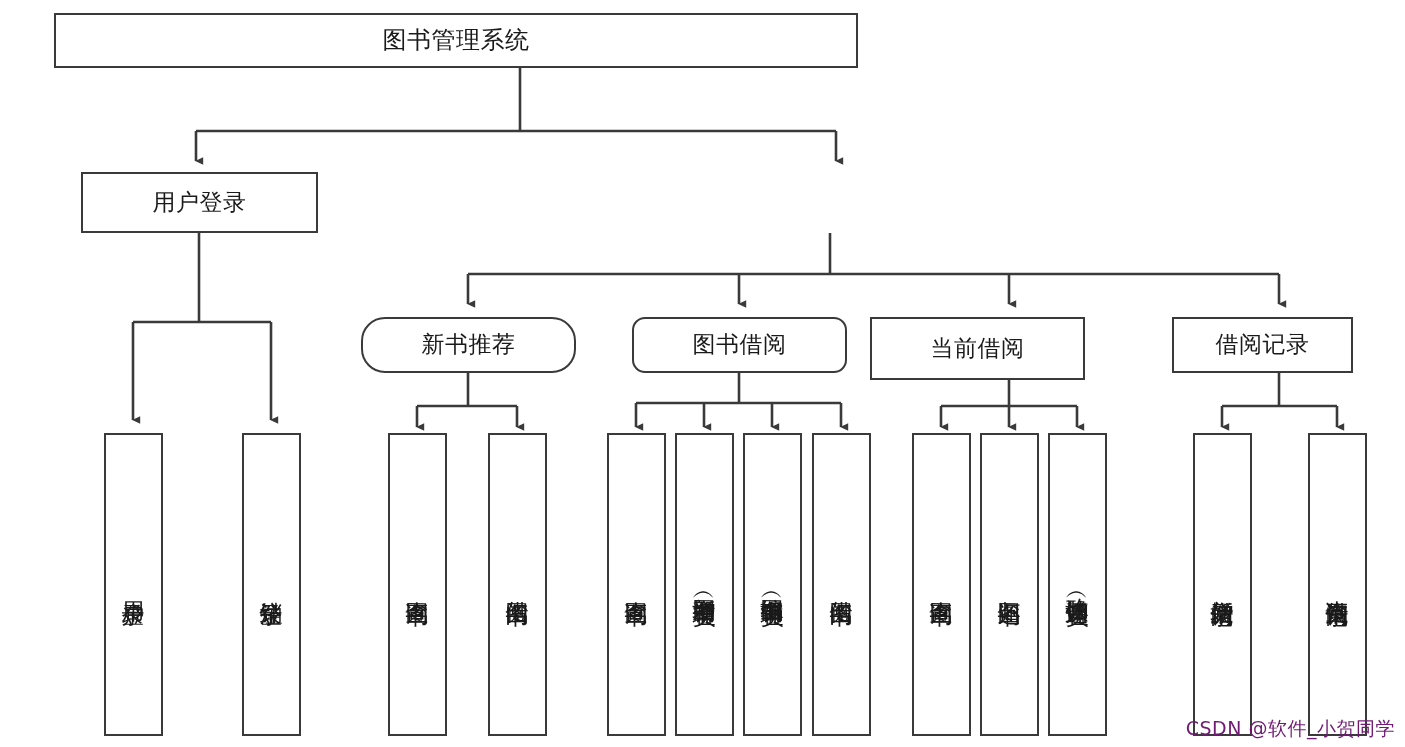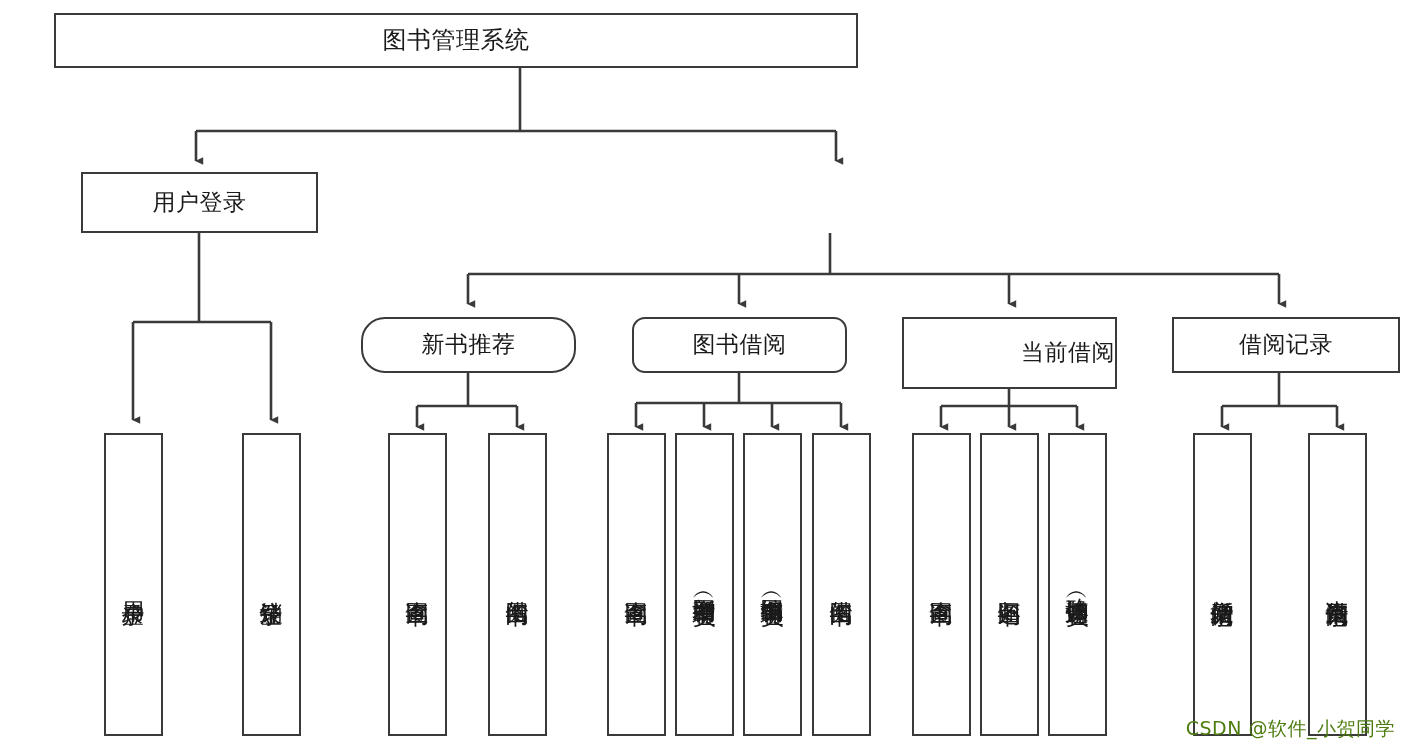--- a/index.html
+++ b/index.html
@@ -52,21 +52,21 @@
     justify-content: center;
   }
   .node-root {
     font-size: 24px;
   }
   .watermark {
     position: absolute;
     right: 10px;
     bottom: 5px;
     font-size: 19px;
-    color: #4d7c0f;
+    color: #701a75;
     white-space: nowrap;
     letter-spacing: 0.5px;
     pointer-events: none;
   }
 </style>
 </head>
 <body>
 
 <div id="diagram-root">
 
@@ -129,24 +129,24 @@
   <div class="node node-h" style="left:81px; top:172px; width:237px; height:61px;">
     <span>用户登录</span>
   </div>
 
   <div class="node node-h" style="left:361px; top:317px; width:215px; height:56px;border-radius:24px;">
     <span>新书推荐</span>
   </div>
   <div class="node node-h" style="left:632px; top:317px; width:215px; height:56px;border-radius:13px;">
     <span>图书借阅</span>
   </div>
-  <div class="node node-h" style="left:902px; top:317px; width:215px; height:72px;justify-content:flex-end;">
+  <div class="node node-h" style="left:870px; top:317px; width:215px; height:63px;">
     <span>当前借阅</span>
   </div>
-  <div class="node node-h" style="left:1172px; top:317px; width:228px; height:56px;">
+  <div class="node node-h" style="left:1172px; top:317px; width:181px; height:56px;">
     <span>借阅记录</span>
   </div>
 
   <div class="node node-v" style="left:104px; top:433px; width:59px; height:303px;">
     <span>用户登录</span>
   </div>
   <div class="node node-v" style="left:242px; top:433px; width:59px; height:303px;">
     <span>注销登录</span>
   </div>
 

